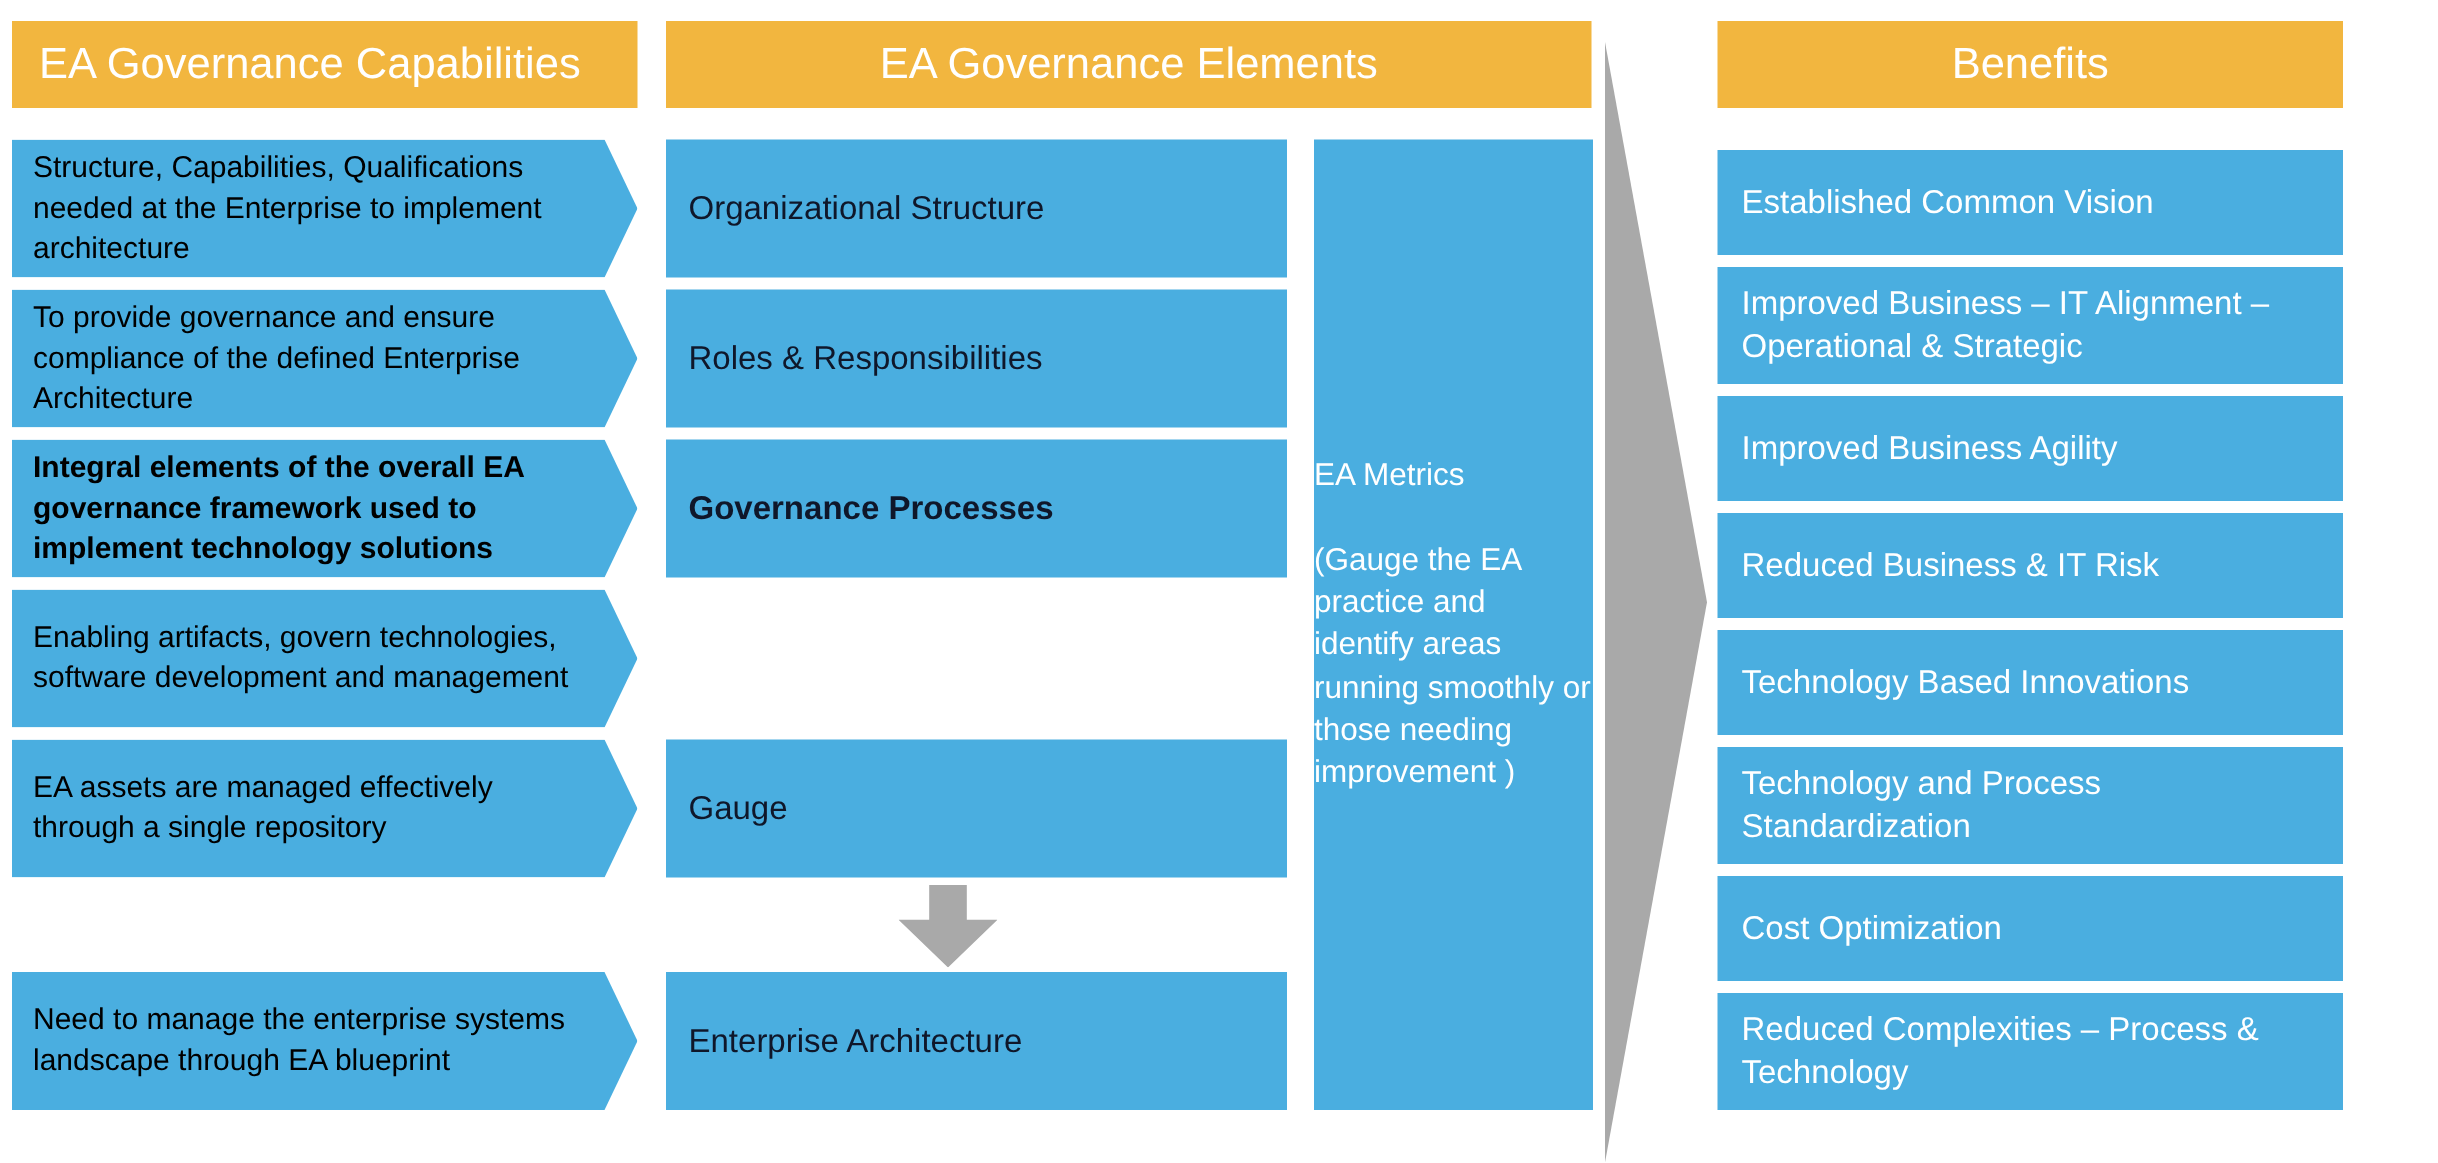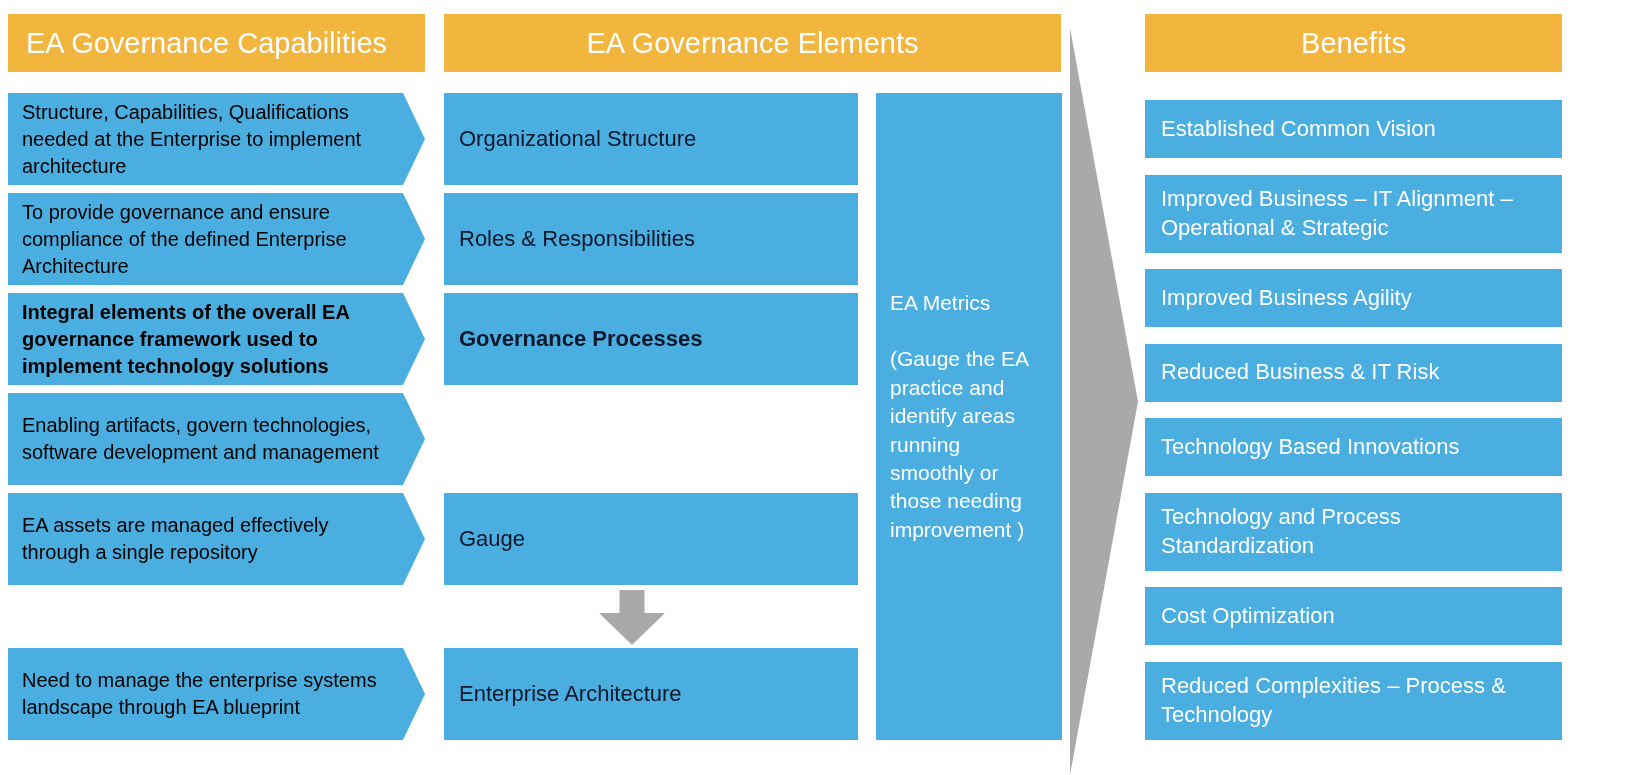--- a/index.html
+++ b/index.html
@@ -65,21 +65,20 @@
 
   
   .metrics {
     position: absolute;
     left: 876px;
     top: 93px;
     width: 186px;
     height: 647px;
     background: var(--blue, #4AAEE0);
     color: #ffffff;
-    padding: 14px;
     display: flex;
     flex-direction: column;
     justify-content: center;
     font-size: 21px;
     line-height: 1.35;
   }
   .metrics-title { margin-bottom: 28px; }
 
   
   .benefits-col {
@@ -94,21 +93,21 @@
   }
   .benefit {
     background: var(--blue, #4AAEE0);
     color: #ffffff;
     font-size: 22px;
     line-height: 1.3;
     display: flex;
     align-items: center;
     padding: 4px 12px 4px 16px;
   }
-  .b1 { height: 58px; }
+  .b1 { height: 70px; }
   .b2 { height: 78px; }
 
   
   .down-arrow {
     position: absolute;
     left: 599px;
     top: 590px;
     width: 66px;
     height: 55px;
     background: var(--gray, #A9A9A9);

